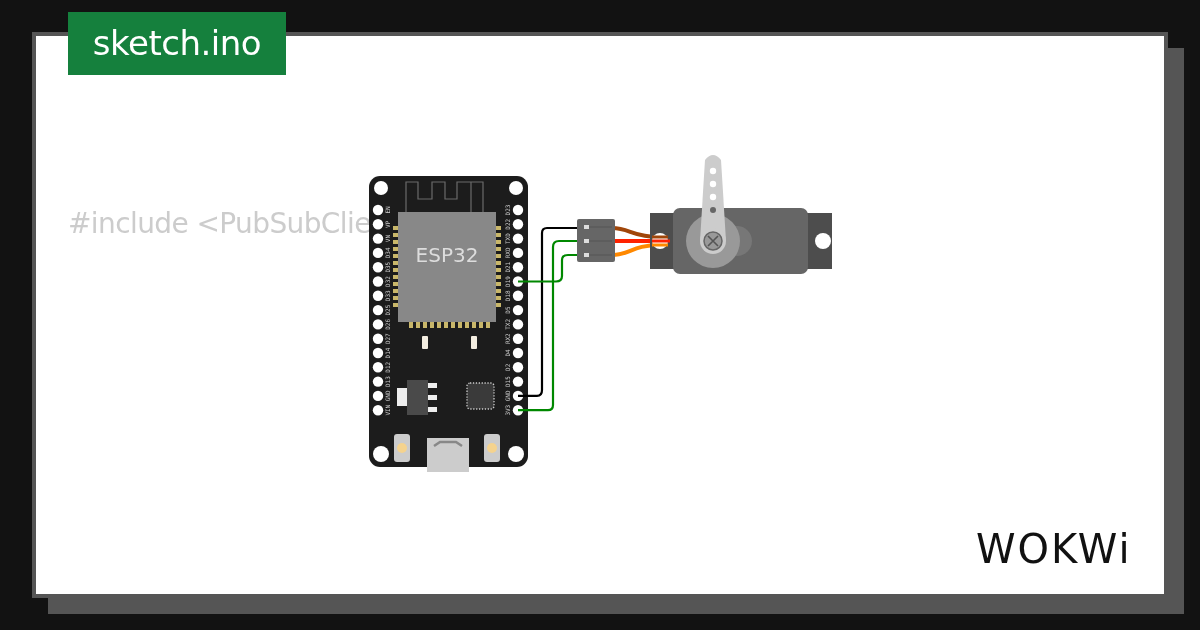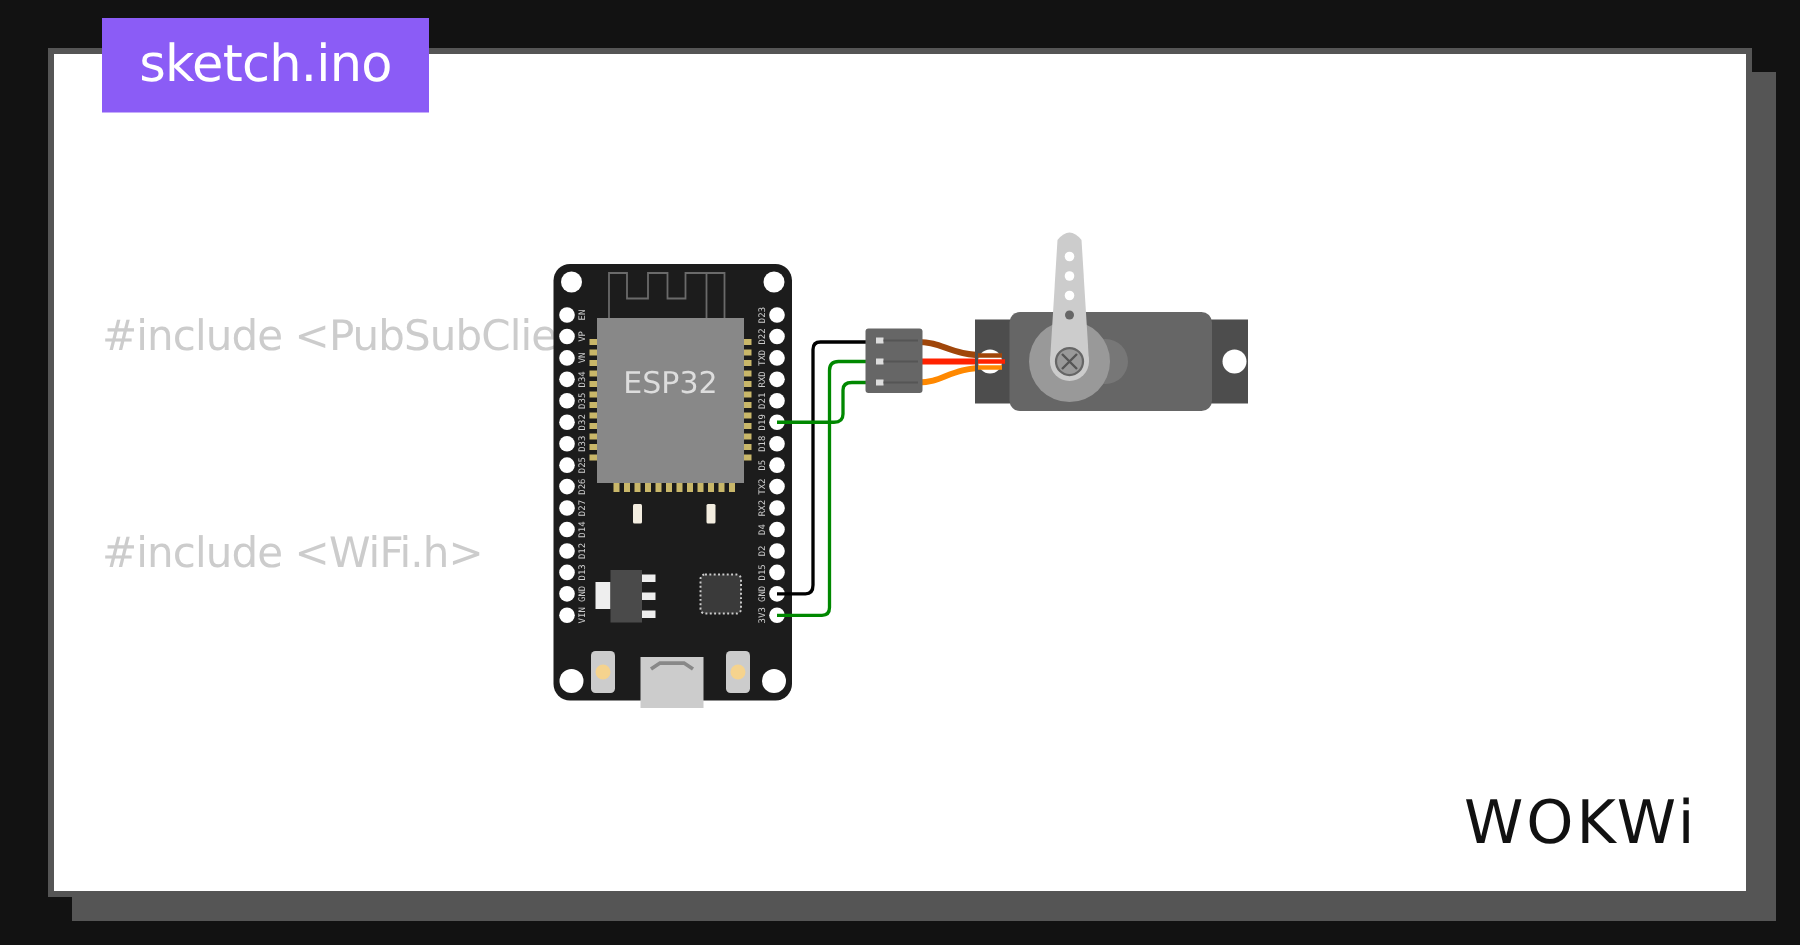--- a/index.html
+++ b/index.html
@@ -1,35 +1,34 @@
 <!DOCTYPE html>
 <html><head>
   <meta charset="utf-8">
   <style>
     html, body { margin: 0; padding: 0; }
     body { width: 1200px; height: 630px; background: #121212; position: relative; overflow: hidden; font-family: "DejaVu Sans", sans-serif; }
     .shadow { position: absolute; left: 48px; top: 48px; width: 1136px; height: 566px; background: #555555; }
     .panel { position: absolute; left: 32px; top: 32px; width: 1128px; height: 558px; background: #ffffff; border: 4px solid #555555; overflow: hidden; }
     .code { position: absolute; left: 32px; top: 68px; margin: 0; color: #cccccc; font-family: "DejaVu Sans", sans-serif; font-size: 28px; line-height: 48.2px; white-space: pre; letter-spacing: -0.6px; }
     .code .line { display: block; height: 48.2px; }
-    .tab { position: absolute; left: 68px; top: 12px; width: 218px; height: 63px; background: #8b5cf6; color: #ffffff; font-family: "DejaVu Sans", sans-serif; font-size: 34px; line-height: 63px; text-align: center; letter-spacing: -0.5px; z-index: 5; }
+    .tab { position: absolute; left: 68px; top: 12px; width: 218px; height: 63px; background: #15803d; color: #ffffff; font-family: "DejaVu Sans", sans-serif; font-size: 34px; line-height: 63px; text-align: center; letter-spacing: -0.5px; z-index: 5; }
     .circuit { position: absolute; left: 0; top: 0; width: 1200px; height: 630px; z-index: 3; }
     .logo { position: absolute; left: 976px; top: 526px; z-index: 4; }
     .logo-text { font-family: "DejaVu Sans", sans-serif; font-size: 40px; color: #111; letter-spacing: 2px; font-weight: normal; margin-top: 48px; }
     .pin-label { font-family: "DejaVu Sans Mono", monospace; font-size: 6px; fill: #cccccc; }
     .chip-label { font-family: "DejaVu Sans", sans-serif; font-size: 20px; fill: #dddddd; }
   </style>
 </head>
 <body>
 
 <div class="shadow"></div>
 <div class="panel">
   <div class="code">
     <span class="line">#include &lt;PubSubClient.h&gt;</span>
-    <span class="line">#include &lt;WiFi.h&gt;</span>
     
     
     
     
     
     
     
   </div>
 </div>
 

